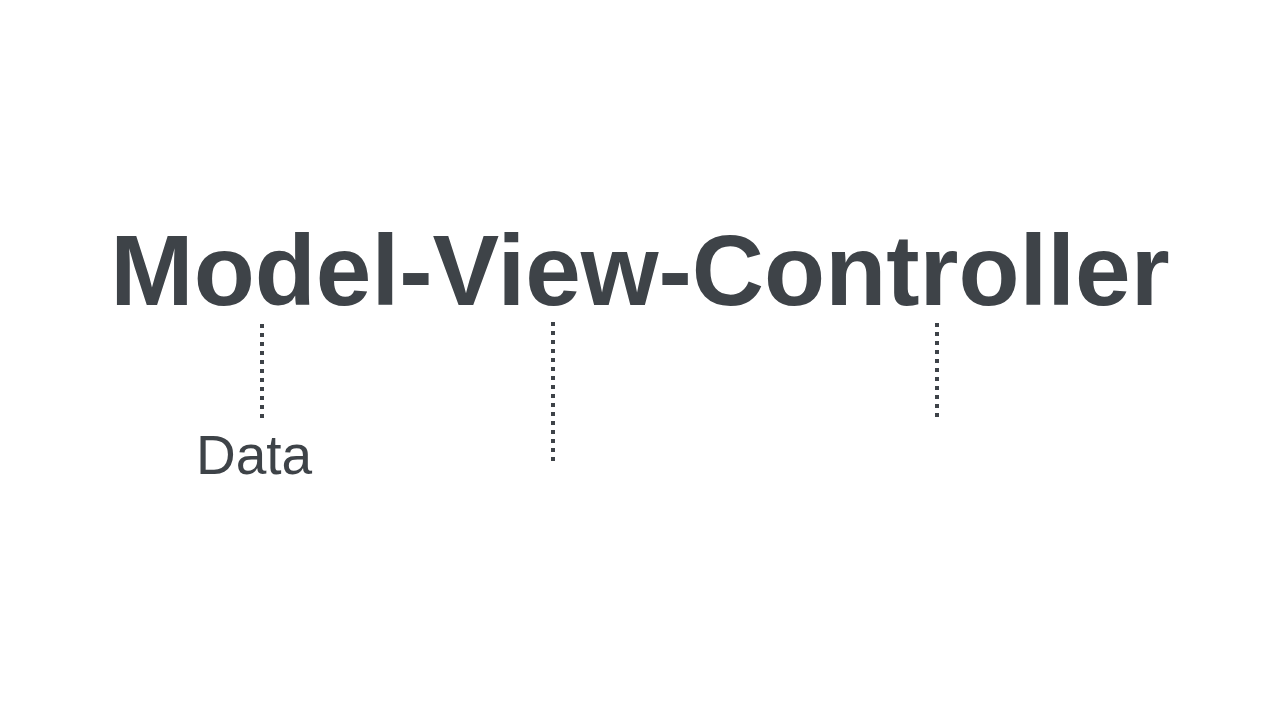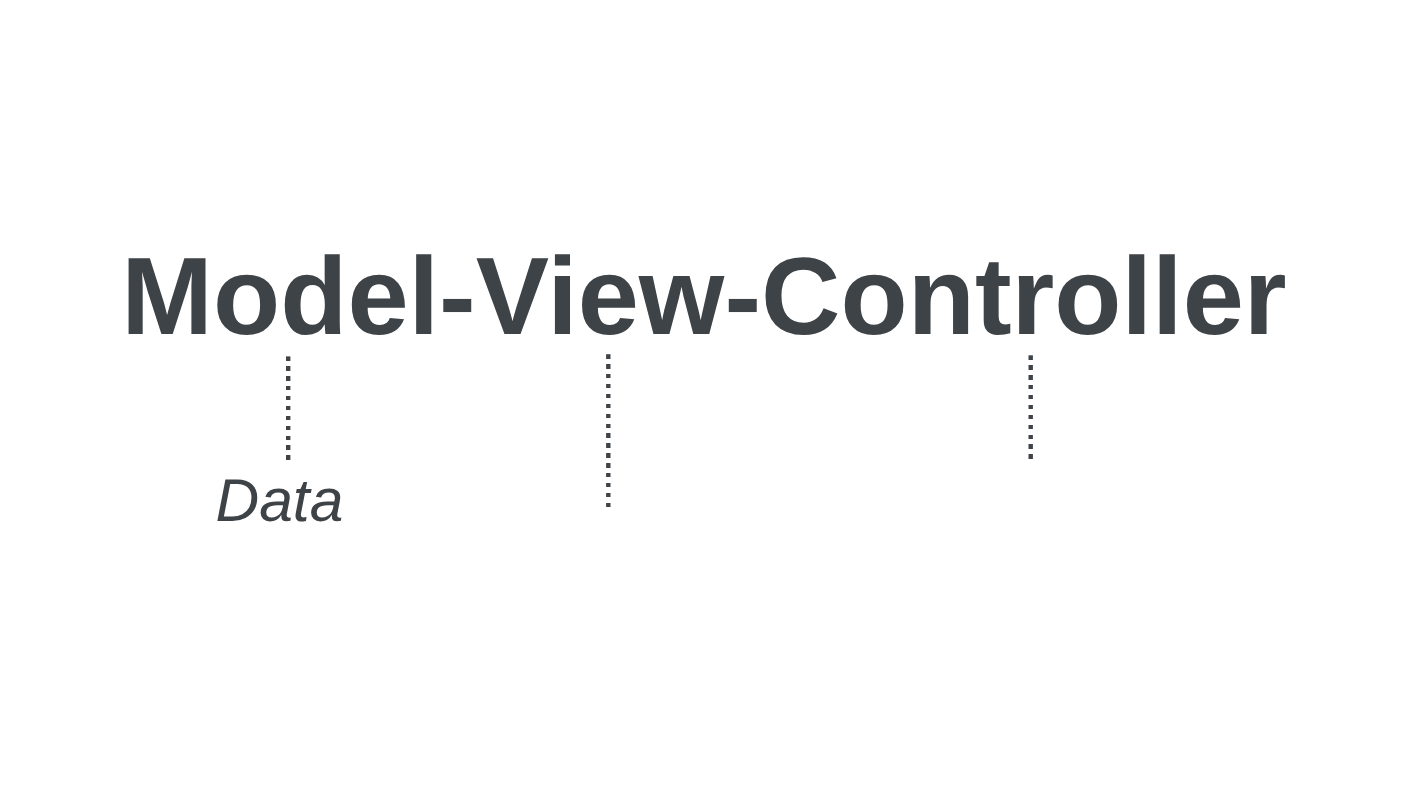--- a/index.html
+++ b/index.html
@@ -48,21 +48,21 @@
   .connector-controller { left: 935px; top: 275px; height: 96px; }
   .label {
     position: absolute;
     transform: translateX(-50%);
     font-size: 55px;
     font-weight: 400;
     line-height: 1;
     white-space: nowrap;
     color: var(--ink, #3e4348);
   }
-  .label-model      { left: 254px; top: 380px; font-style: italic; }
+  .label-model      { left: 254px; top: 380px; }
   .label-view       { left: 546px; top: 431px; }
   .label-controller { left: 923px; top: 380px; }
 </style>
 </head>
 <body>
 
 <div class="slide">
 
   <h1 class="title">Model-View-Controller</h1>
 

